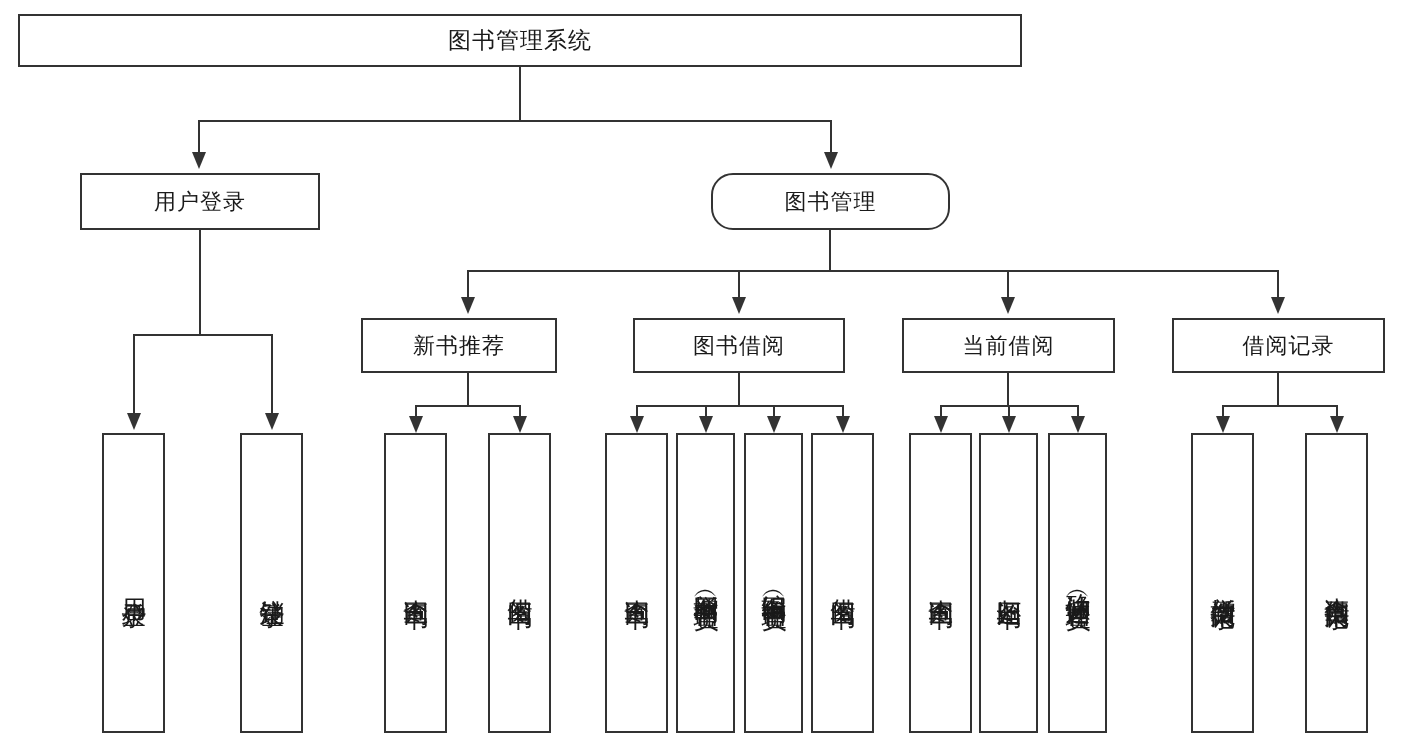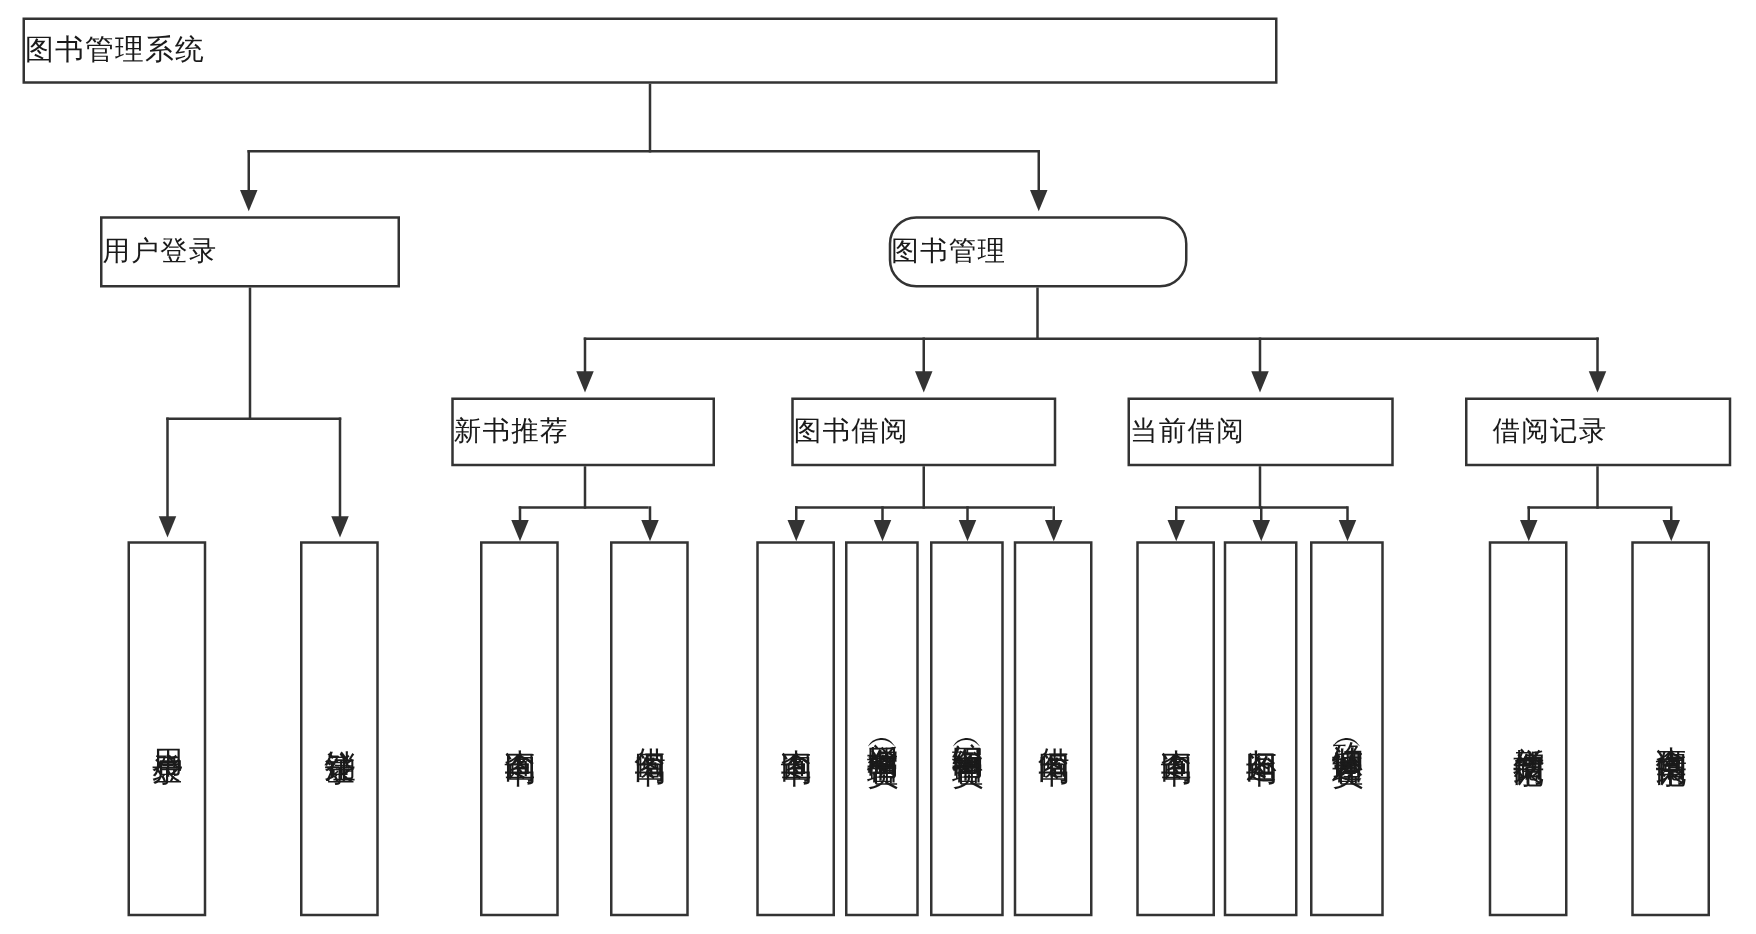--- a/index.html
+++ b/index.html
@@ -18,20 +18,21 @@
     overflow: hidden;
   }
   
   .node {
     position: absolute;
     box-sizing: border-box;
     background: #ffffff;
     border: 2px solid #333333;
     display: flex;
     align-items: center;
+    justify-content: center;
     color: #1a1a1a;
   }
   .node .label {
     line-height: 1.05;
     text-align: center;
     white-space: nowrap;
   }
   
   .node.horiz .label {
     font-size: 22px;
@@ -117,21 +118,21 @@
   <div class="conn hline" style="left:467px; top:270px; width:812px;"></div>
   <div class="conn vline" style="left:467px; top:270px; height:30px;"></div>
   <div class="arrow" style="left:461px; top:297px;"></div>
   <div class="conn vline" style="left:738px; top:270px; height:30px;"></div>
   <div class="arrow" style="left:732px; top:297px;"></div>
   <div class="conn vline" style="left:1007px; top:270px; height:30px;"></div>
   <div class="arrow" style="left:1001px; top:297px;"></div>
   <div class="conn vline" style="left:1277px; top:270px; height:30px;"></div>
   <div class="arrow" style="left:1271px; top:297px;"></div>
 
-  <div class="node horiz" style="left:361px; top:318px; width:211px; height:55px;">
+  <div class="node horiz" style="left:361px; top:318px; width:196px; height:55px;">
     <span class="label">新书推荐</span>
   </div>
   <div class="node horiz" style="left:633px; top:318px; width:212px; height:55px;">
     <span class="label">图书借阅</span>
   </div>
   <div class="node horiz" style="left:902px; top:318px; width:213px; height:55px;">
     <span class="label">当前借阅</span>
   </div>
   <div class="node horiz" style="left:1172px; top:318px; width:213px; height:55px;padding-left:20px;">
     <span class="label">借阅记录</span>

